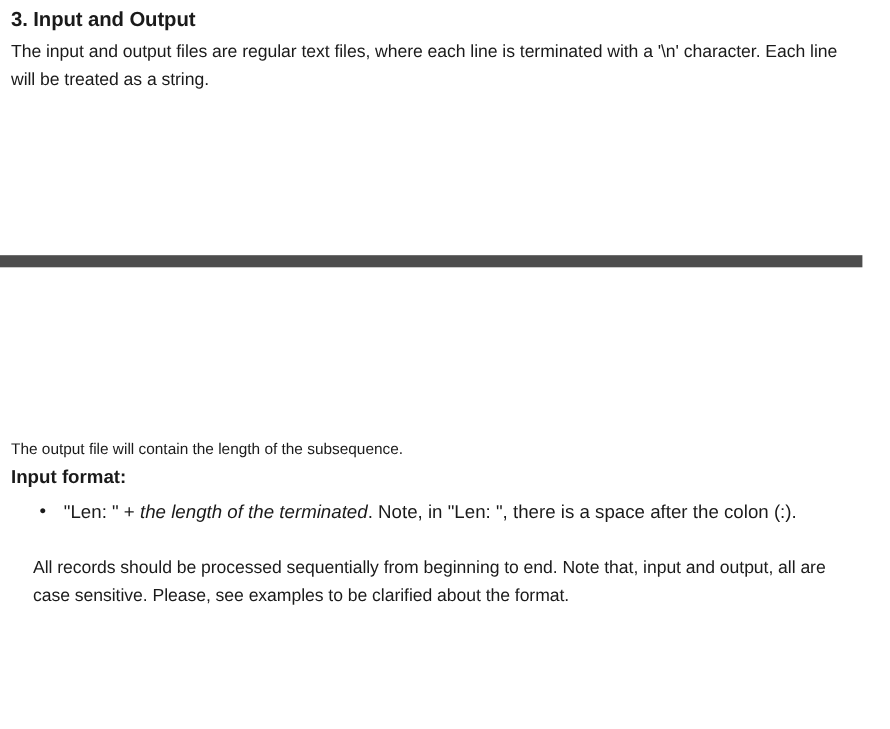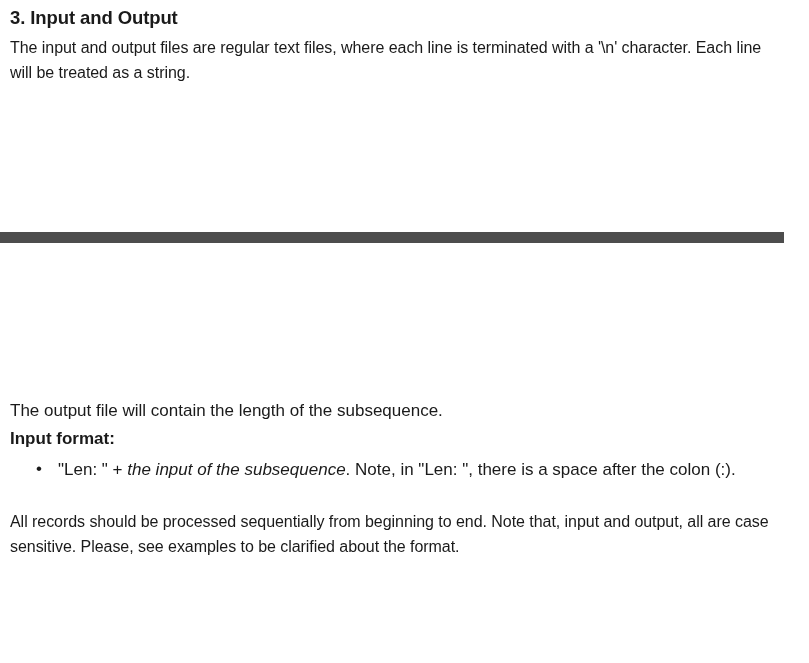--- a/index.html
+++ b/index.html
@@ -47,21 +47,21 @@
   .divider {
     width: 809px;
     height: 11px;
     background: #4d4d4d;
     margin: 0;
   }
   .spacer-block2 {
     height: 155px;
   }
   .out-line {
-    font-size: 17px;
+    font-size: 14px;
     line-height: 1.55;
     margin: 0;
   }
   .bold-label {
     font-size: 17px;
     font-weight: bold;
     line-height: 1.55;
     margin: 0;
     padding-top: 2px;
   }
@@ -83,20 +83,21 @@
     top: -1px;
     font-size: 17px;
     color: #1a1a1a;
   }
   .ital {
     font-style: italic;
   }
   .tail-para {
     padding-top: 26px;
     max-width: 785px;
+    margin-left: 20px;
   }
 </style>
 </head>
 <body>
 
 <div class="page">
   <div class="content">
 
     <h3 class="heading">3. Input and Output</h3>
 
@@ -108,18 +109,18 @@
   <div class="divider" style="background: rgb(77, 77, 77);"></div>
 
   <div class="spacer-block2"></div>
 
   <div class="content">
     <p class="out-line">The output file will contain the length of the subsequence.</p>
 
     <p class="bold-label">Input format:</p>
 
     <ul class="bullets">
-      <li><span>"Len: " + </span><span class="ital">the input of the subsequence</span><span>. Note, in "Len: ", there is a space after the colon (:).</span></li>
+      <li><span>"Len: " + </span><span class="ital">the length of the terminated</span><span>. Note, in "Len: ", there is a space after the colon (:).</span></li>
     </ul>
 
     <p class="para tail-para">All records should be processed sequentially from beginning to end. Note that, input and output, all are case sensitive. Please, see examples to be clarified about the format.</p>
   </div>
 </div>
 
 </body></html>

